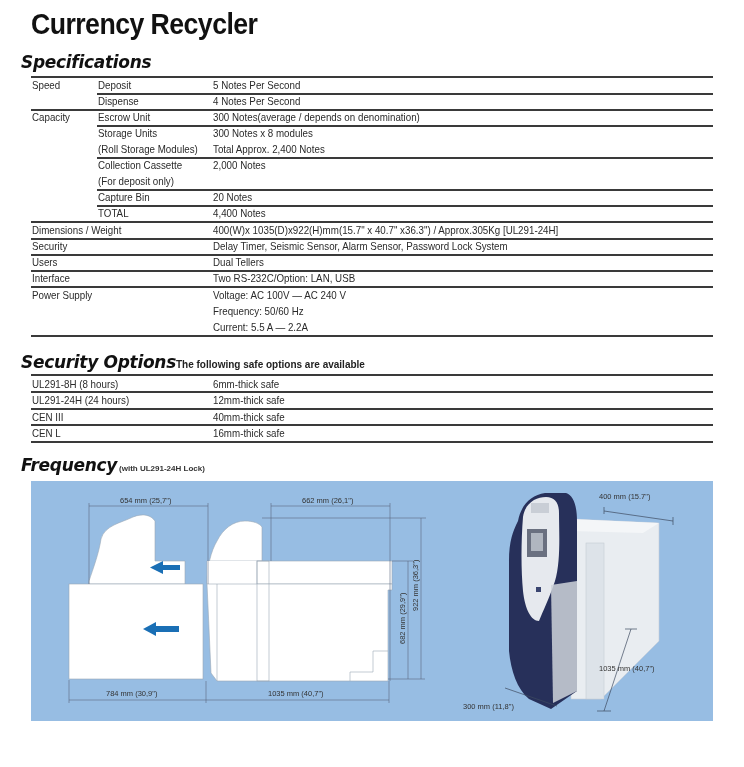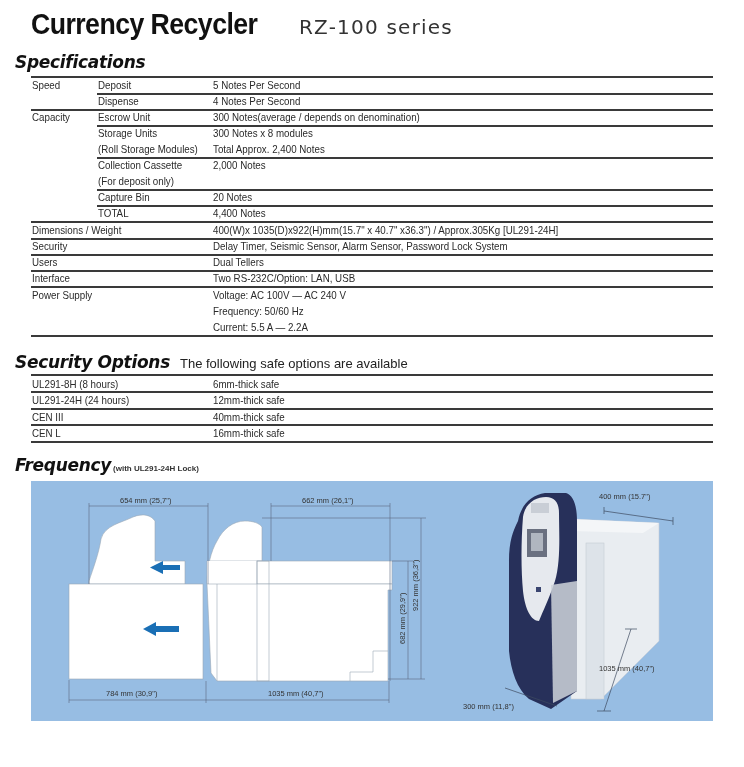--- a/index.html
+++ b/index.html
@@ -6,44 +6,43 @@
   body { width: 744px; height: 767px; position: relative; overflow: hidden;
          font-family: "Liberation Sans", sans-serif; color: #222; }
 
   .title { position: absolute; left: 31px; top: 8px; white-space: nowrap; }
   .title .main { font-family: "Liberation Sans", sans-serif; font-weight: bold;
                  font-size: 29px; letter-spacing: -0.6px; color: #111;
                  transform: scaleX(0.92); transform-origin: left; display: inline-block; }
   .title .series { position: absolute; left: 268px; top: 7px; font-family: "DejaVu Sans", sans-serif;
                    font-size: 20px; color: #333; letter-spacing: 1.2px; font-weight: normal; }
 
-  .sec-head { position: absolute; left: 15px; font-family: "DejaVu Sans", sans-serif;
+  .sec-head { position: absolute; left: 21px; font-family: "DejaVu Sans", sans-serif;
               font-weight: bold; font-style: italic; font-size: 17px; color: #111;
               letter-spacing: -0.3px; }
-  .sec-head .sub { font-family: "Liberation Sans", sans-serif; font-style: normal; font-weight: normal;
-                   font-size: 13px; color: #222; margin-left: 10px; letter-spacing: 0; }
+  .sec-head .sub { font-family: "Liberation Sans", sans-serif; font-style: normal; font-weight: bold;
+                   font-size: 10px; color: #222; letter-spacing: 0; }
   .sec-head .sub-small { font-family: "Liberation Sans", sans-serif; font-style: normal;
                    font-weight: bold; font-size: 8px; color: #333; margin-left: 2px; letter-spacing: 0; }
 
   .tbl { position: absolute; left: 31px; width: 682px; }
   .rule { position: absolute; left: 0; width: 682px; height: 2px; background: #3a3a3a; }
   .cell { position: absolute; font-size: 10.5px; line-height: 15px; white-space: nowrap; color: #2a2a2a;
           transform: scaleX(0.93); transform-origin: left; }
 
   .diagram { position: absolute; left: 31px; top: 481px; width: 682px; height: 240px;
              background: #97bde3; overflow: hidden; }
   .diagram svg { position: absolute; left: 0; top: 0; }
   .dim-label { font-family: "Liberation Sans", sans-serif; font-size: 7.5px; fill: #333; }
 </style>
 </head>
 <body>
 
 <div class="title">
   <span class="main">Currency Recycler</span>
-  <span class="series">RZ-100 series</span>
 </div>
 
 <div class="sec-head" style="top:52px;">
   <span>Specifications</span>
 </div>
 
 <div class="tbl" style="top:0;">
   <div class="rule" style="top:76px;"></div>
 
   <div class="cell" style="left:1px; top:78px;">Speed</div>

